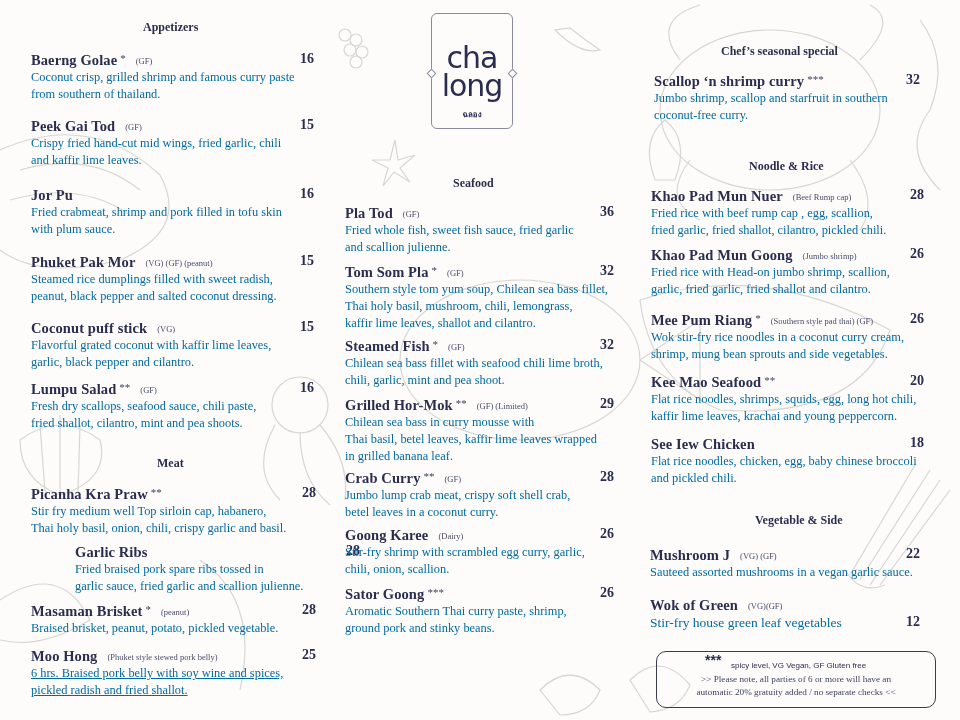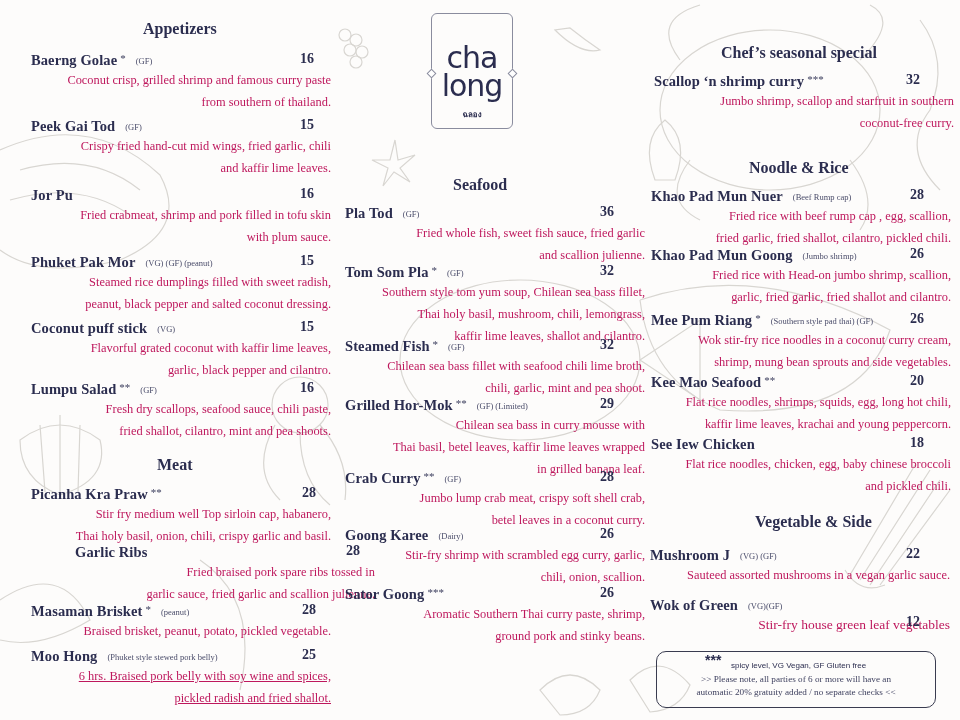--- a/index.html
+++ b/index.html
@@ -4,30 +4,30 @@
 <style>
   html, body { margin:0; padding:0; }
   body {
     width:960px; height:720px; overflow:hidden; position:relative;
     background:#fdfcfb;
     font-family:"Liberation Serif", "DejaVu Serif", serif;
     color:#2b2d4f;
   }
   .bg { position:absolute; inset:0; pointer-events:none; }
   .sec-title {
-    font-weight:bold; font-size:16px; color:#2b2d4f; 
+    font-weight:bold; font-size:12px; color:#2b2d4f; 
     position:absolute; white-space:nowrap;
   }
   .item { position:absolute; }
   .item-head { position:relative; height:18px; white-space:nowrap; }
   .item-name { font-weight:bold; font-size:14.5px; color:#2b2d4f; letter-spacing:0.1px; }
   .item-mark { font-size:11px; color:#3a3c5c; margin-left:3px; vertical-align:3px; }
   .item-tag { font-size:8.5px; color:#4a4c6a; margin-left:10px; vertical-align:1px; }
   .item-price { position:absolute; top:0; font-weight:bold; font-size:14px; color:#2b2d4f;font-family:Liberation Serif, serif; }
-  .item-desc { font-size:12.4px; line-height:22px; color:#be185d; white-space:pre-line;text-align:right; }
+  .item-desc { font-size:12.4px; line-height:17px; color:#0369a1; white-space:pre-line; }
   .logo-box {
     position:absolute; left:431px; top:13px; width:82px; height:116px;
     border:1.5px solid #8a8c9e; border-radius:6px; box-sizing:border-box;
   }
   .logo-text {
     position:absolute; left:0; right:0; text-align:center;
     font-family:"DejaVu Sans", sans-serif; color:#2b2d4f;
     font-size:30px; line-height:28px; letter-spacing:-1px;
   }
   .logo-thai { position:absolute; left:0; right:0; top:94px; text-align:center; font-size:8px; color:#2b2d4f; font-family:"DejaVu Sans", sans-serif; font-weight:bold; }

